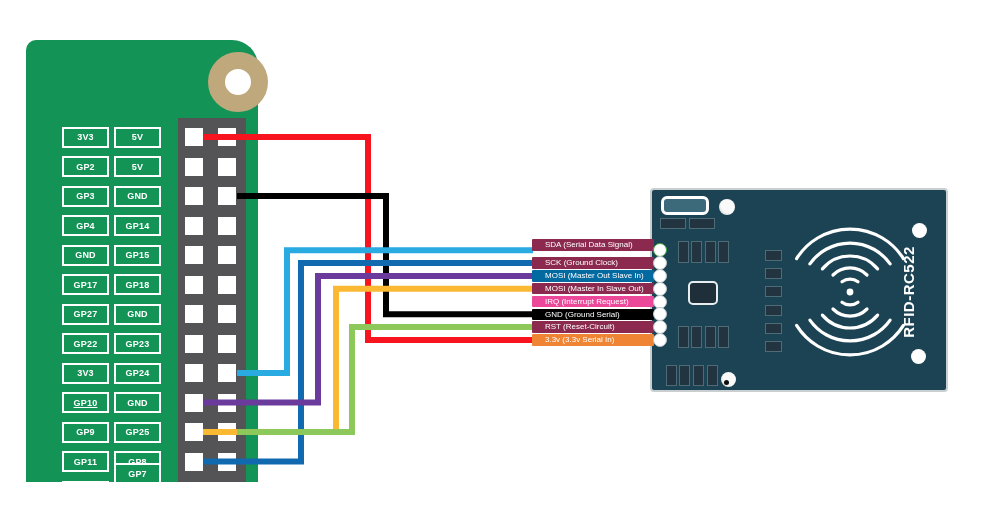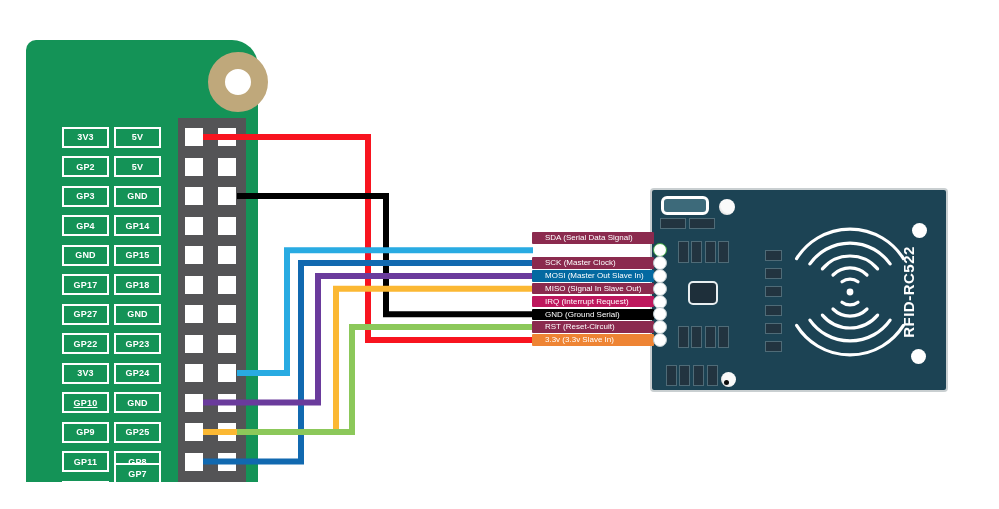--- a/index.html
+++ b/index.html
@@ -109,28 +109,28 @@
       <polyline points="203,137 368,137 368,339.9 533,339.9" fill="none" stroke="#f8141f" stroke-width="6" stroke-linejoin="miter"></polyline>
       <polyline points="237,196 386,196 386,314.3 533,314.3" fill="none" stroke="#000000" stroke-width="6" stroke-linejoin="miter"></polyline>
       <polyline points="237,373 287,373 287,250.3 533,250.3" fill="none" stroke="#29abe2" stroke-width="6" stroke-linejoin="miter"></polyline>
       <polyline points="203,461.5 301,461.5 301,263.1 533,263.1" fill="none" stroke="#1169b0" stroke-width="6" stroke-linejoin="miter"></polyline>
       <polyline points="203,402.5 318,402.5 318,275.9 533,275.9" fill="none" stroke="#6a3b9c" stroke-width="6" stroke-linejoin="miter"></polyline>
       <polyline points="203,432 336,432 336,288.7 533,288.7" fill="none" stroke="#fbb833" stroke-width="6" stroke-linejoin="miter"></polyline>
       <polyline points="237,432 352,432 352,327.1 533,327.1" fill="none" stroke="#8cc85a" stroke-width="6" stroke-linejoin="miter"></polyline>
     </svg>
 
   <div id="chips">
-      <div class="chip" style="top: 232px; background: rgb(139, 42, 78);">SDA (Serial Data Signal)</div>
-      <div class="chip" style="top: 257.3px; background: rgb(139, 42, 78);">SCK (Master Clock)</div>
+      <div class="chip" style="top: 239px; background: rgb(139, 42, 78);">SDA (Serial Data Signal)</div>
+      <div class="chip" style="top: 257.3px; background: rgb(139, 42, 78);">SCK (Ground Clock)</div>
       <div class="chip" style="top: 270.1px; background: #0369a1;">MOSI (Master Out Slave In)</div>
-      <div class="chip" style="top: 282.9px; background: rgb(139, 42, 78);">MISO (Signal In Slave Out)</div>
-      <div class="chip" style="top: 295.7px; background: #be185d;">IRQ (Interrupt Request)</div>
+      <div class="chip" style="top: 282.9px; background: rgb(139, 42, 78);">MOSI (Master In Slave Out)</div>
+      <div class="chip" style="top: 295.7px; background: #ec4899;">IRQ (Interrupt Request)</div>
       <div class="chip" style="top: 308.5px; background: rgb(0, 0, 0);">GND (Ground Serial)</div>
       <div class="chip" style="top: 321.3px; background: rgb(139, 42, 78);">RST (Reset-Circuit)</div>
-      <div class="chip" style="top: 334.1px; background: rgb(238, 132, 52);">3.3v (3.3v Slave In)</div>
+      <div class="chip" style="top: 334.1px; background: rgb(238, 132, 52);">3.3v (3.3v Serial In)</div>
     </div>
 
   <div class="module">
     <div class="crystal"></div>
     <div class="screw" style="left:67px;top:9px;width:16px;height:16px;"></div>
     <div class="pad" style="left:8px;top:28px;width:26px;height:11px;"></div>
     <div class="pad" style="left:37px;top:28px;width:26px;height:11px;"></div>
     <div id="pads-a">
         <div class="pad" style="left: 26px; top: 51px; width: 11px; height: 22px;"></div>
         <div class="pad" style="left: 39px; top: 51px; width: 11px; height: 22px;"></div>

